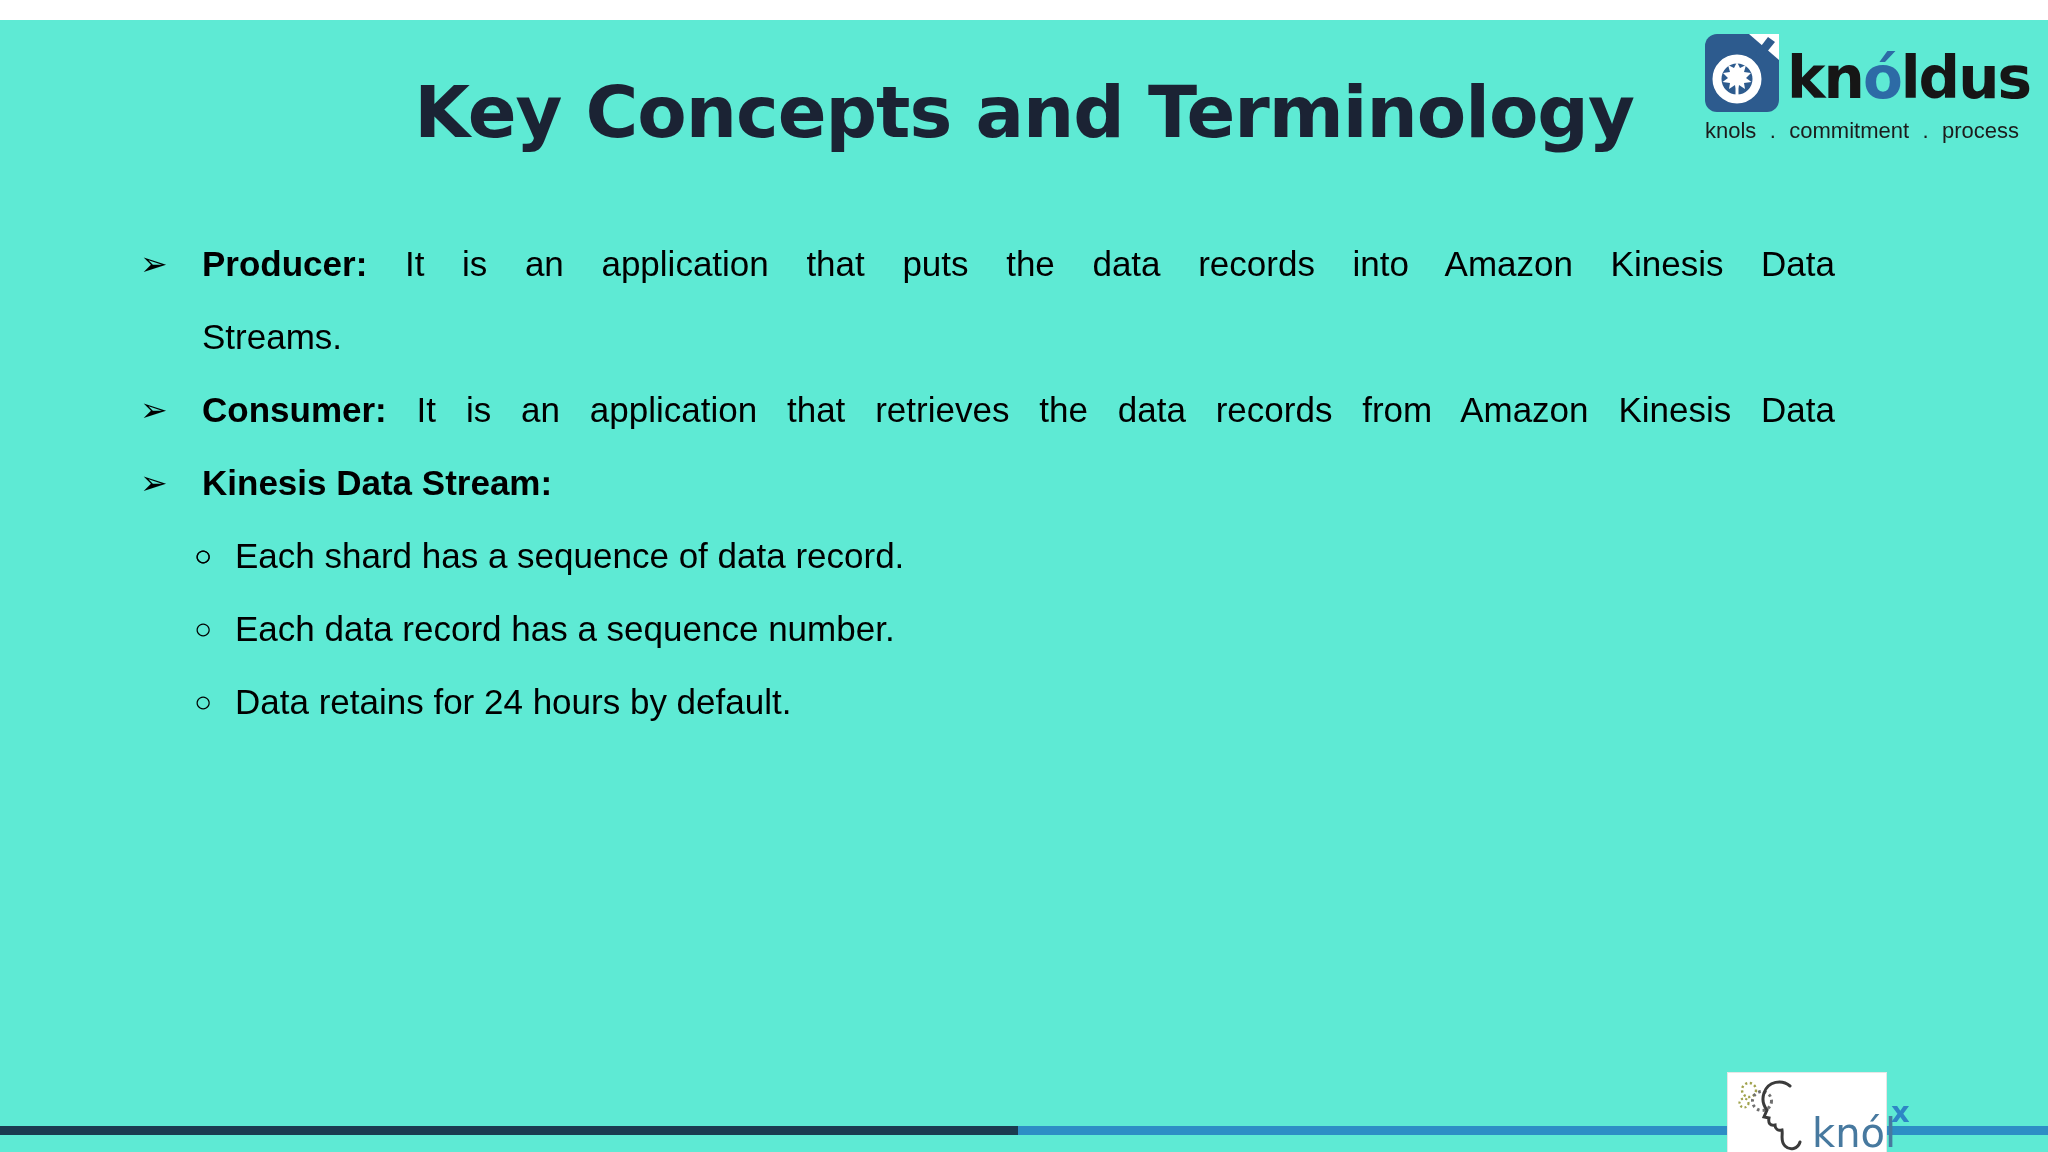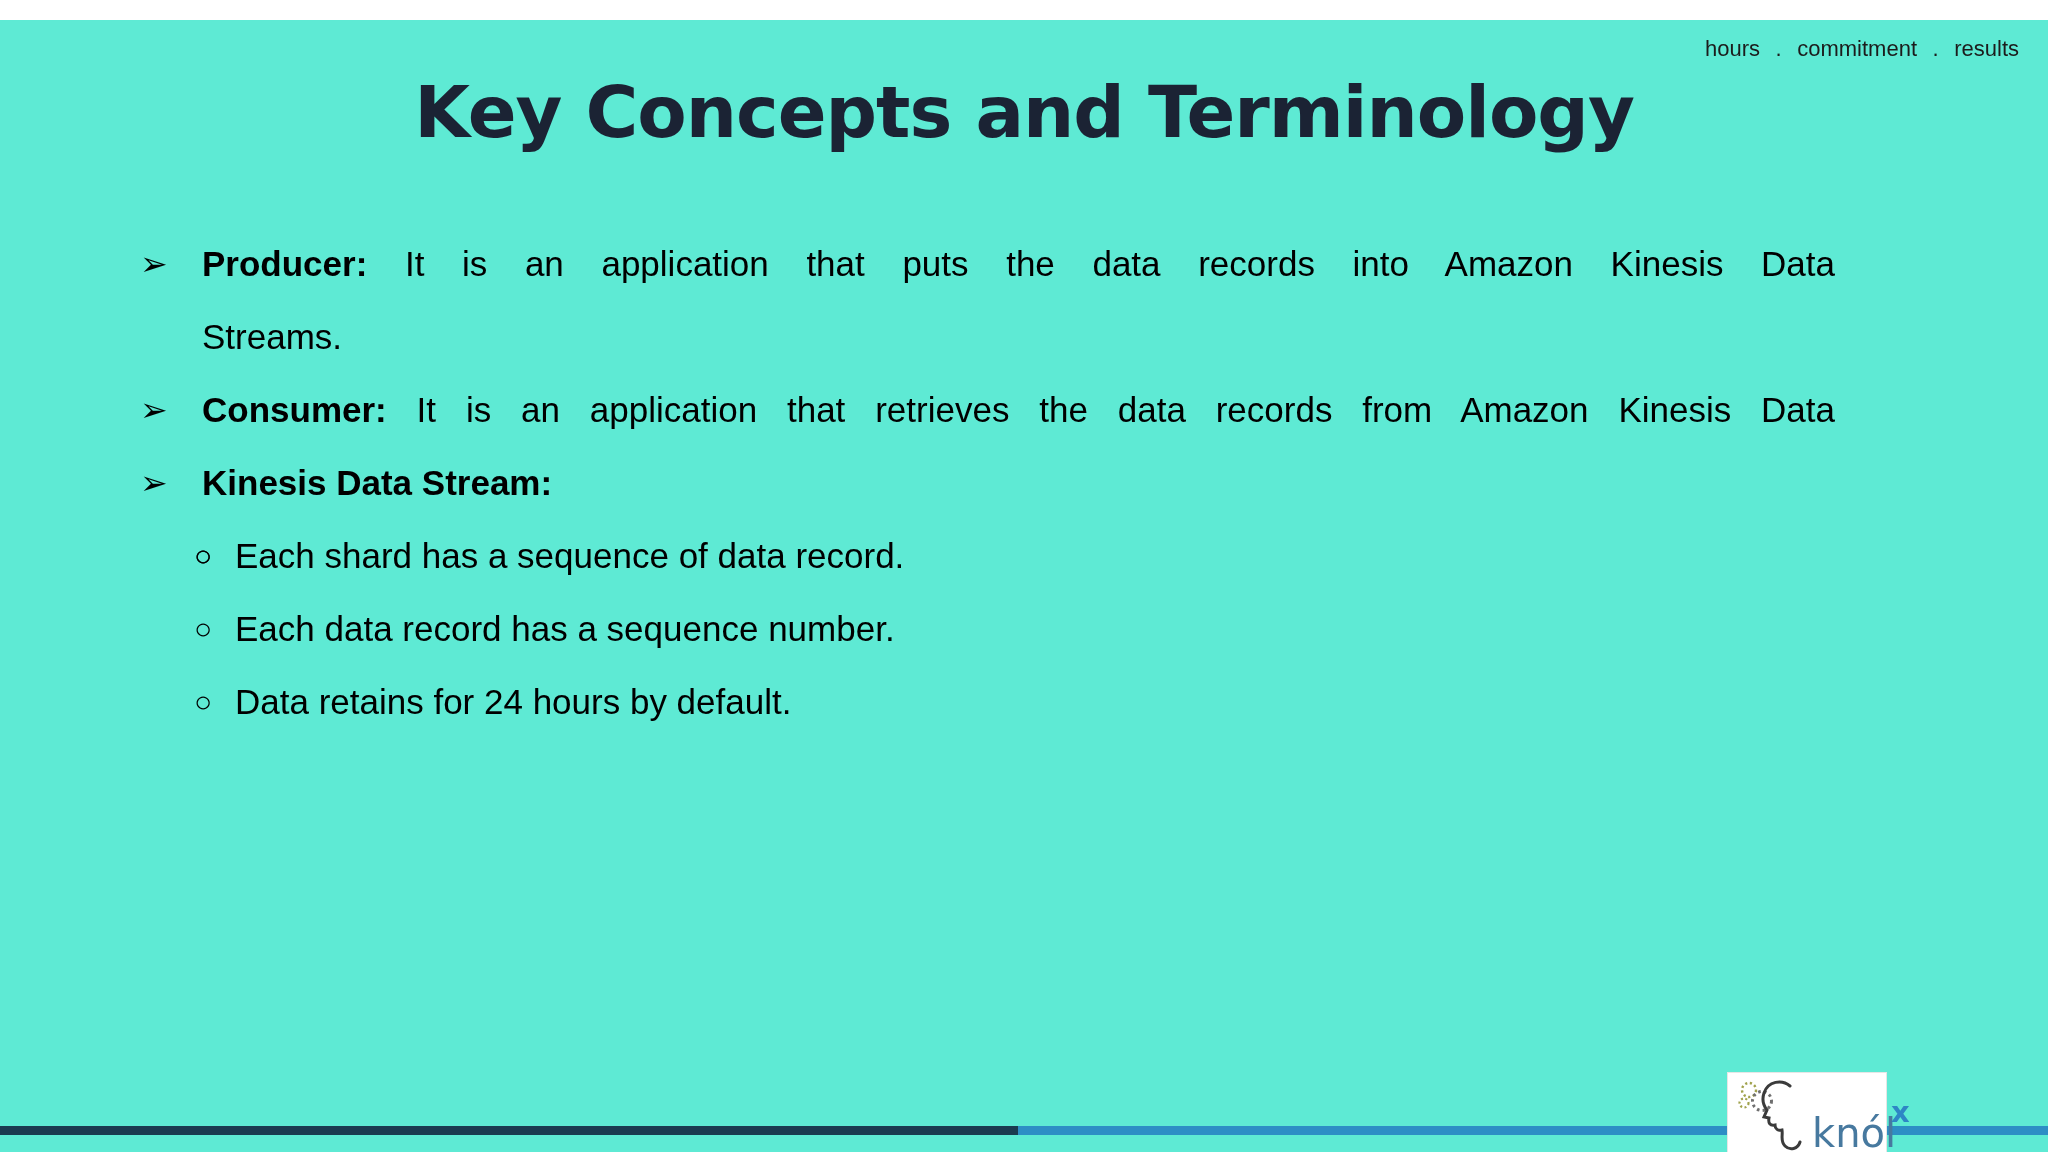--- a/index.html
+++ b/index.html
@@ -74,21 +74,34 @@
   }
 </style>
 </head>
 <body>
 
 <div class="slide">
 
   <div class="title">Key Concepts and Terminology</div>
 
   <div class="knoldus">
-    <div class="knoldus-tagline">hours . commitment . results</div>
+    <div class="knoldus-row">
+      <span>
+        <svg width="74" height="78" viewBox="0 0 74 78">
+          <rect x="0" y="0" width="74" height="78" rx="12" fill="#2d5b8e"></rect>
+          <polygon points="44,0 74,0 74,26" fill="#ffffff"></polygon>
+          <polygon points="50,20 63,3 70,8 57,24" fill="#2d5b8e"></polygon>
+          <circle cx="32" cy="45" r="20" fill="none" stroke="#ffffff" stroke-width="9"></circle>
+          <path d="M32 28 l3 6 6 -3 -2 7 7 1 -5 5 5.5 4 -7.5 1 1 6 -6 -4 -2 7 -2 -7 -6 4 1 -6 -7.5 -1 5.5 -4 -5 -5 7 -1 -2 -7 6 3 z" fill="#ffffff"></path>
+          <line x1="32" y1="50" x2="32" y2="62" stroke="#ffffff" stroke-width="3"></line>
+        </svg>
+      </span>
+      <span class="knoldus-word"><span>kn</span><span class="accent">ó</span><span>ldus</span></span>
+    </div>
+    <div class="knoldus-tagline">knols . commitment . process</div>
   </div>
 
   <div class="content">
 
     <div class="line lvl1 just">
       <span class="blt">➢</span><span class="b">Producer:</span> <span>It is an application that puts the data records into Amazon Kinesis Data</span>
     </div>
 
     <div class="line lvl1">
       <span>Streams.</span>

